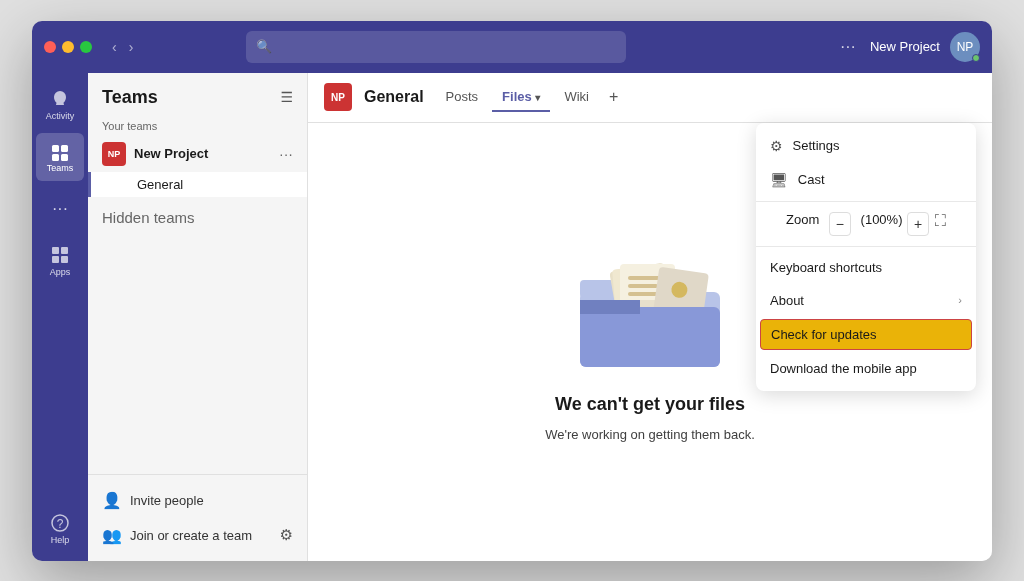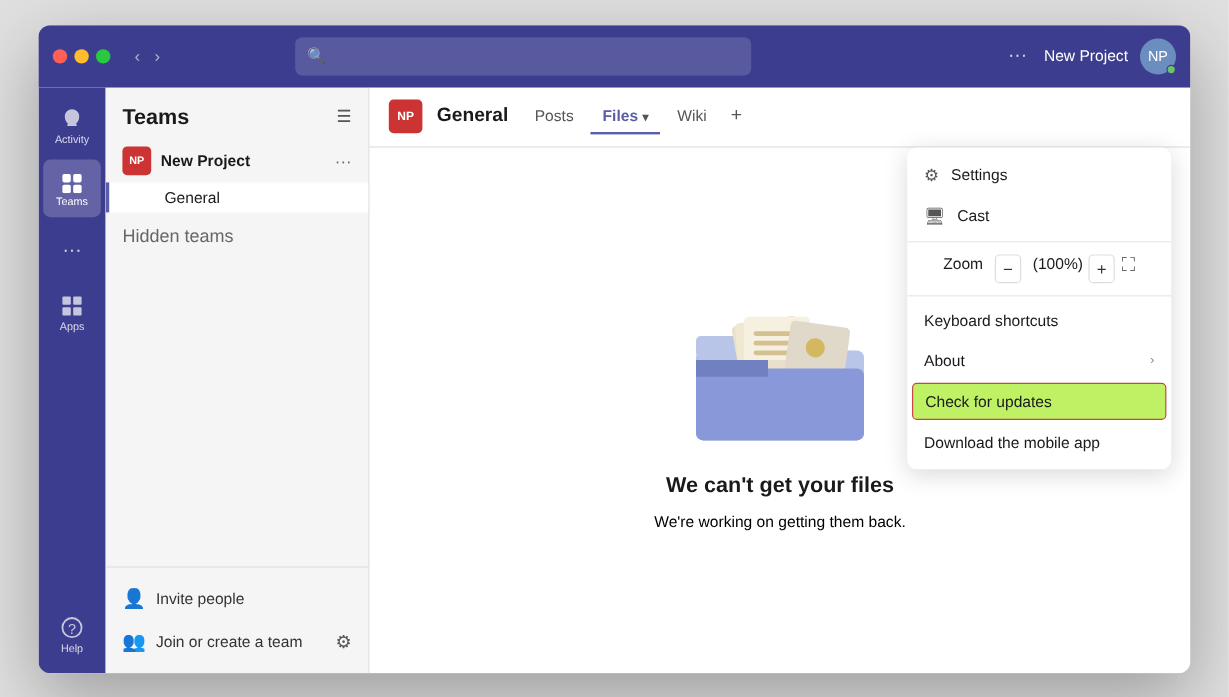--- a/index.html
+++ b/index.html
@@ -319,21 +319,21 @@
       height: 140px;
       position: relative;
     }
     .content-title {
       font-size: 18px;
       font-weight: 700;
       color: #1a1a1a;
     }
     .content-subtitle {
       font-size: 13px;
-      color: #000000;
+      color: #404040;
     }
     
     .dropdown-menu {
       position: absolute;
       top: 50px;
       right: 16px;
       width: 220px;
       background: white;
       border-radius: 8px;
       box-shadow: 0 4px 20px rgba(0,0,0,0.15);
@@ -343,21 +343,21 @@
     .dropdown-item {
       display: flex;
       align-items: center;
       padding: 9px 14px;
       gap: 10px;
       font-size: 13px;
       color: #1a1a1a;
       cursor: pointer;
     }
     .dropdown-item.highlighted {
-      background: #bef264;
+      background: #eab308;
       border: 1.5px solid #cc4444;
       border-radius: 4px;
       margin: 2px 4px;
       padding: 7px 10px;
     }
     .dropdown-item-icon { font-size: 14px; color: #555; }
     .dropdown-separator {
       height: 1px;
       background: #e8e8e8;
       margin: 4px 0;
@@ -470,20 +470,21 @@
         </svg>
         <span class="sidebar-icon-label">Help</span>
       </div>
     </div>
 
     <div class="teams-panel">
       <div class="teams-header">
         <span class="teams-title">Teams</span>
         <span class="teams-filter-icon">☰</span>
       </div>
+      <div class="your-teams-label">Your teams</div>
       <div class="team-item">
         <div class="team-avatar">NP</div>
         <span class="team-name">New Project</span>
         <span class="team-more">···</span>
       </div>
       <div class="channel-item">General</div>
       <div class="hidden-teams-label">Hidden teams</div>
       <div class="teams-panel-bottom">
         <div class="bottom-action">
           <span class="bottom-action-icon">👤</span>

